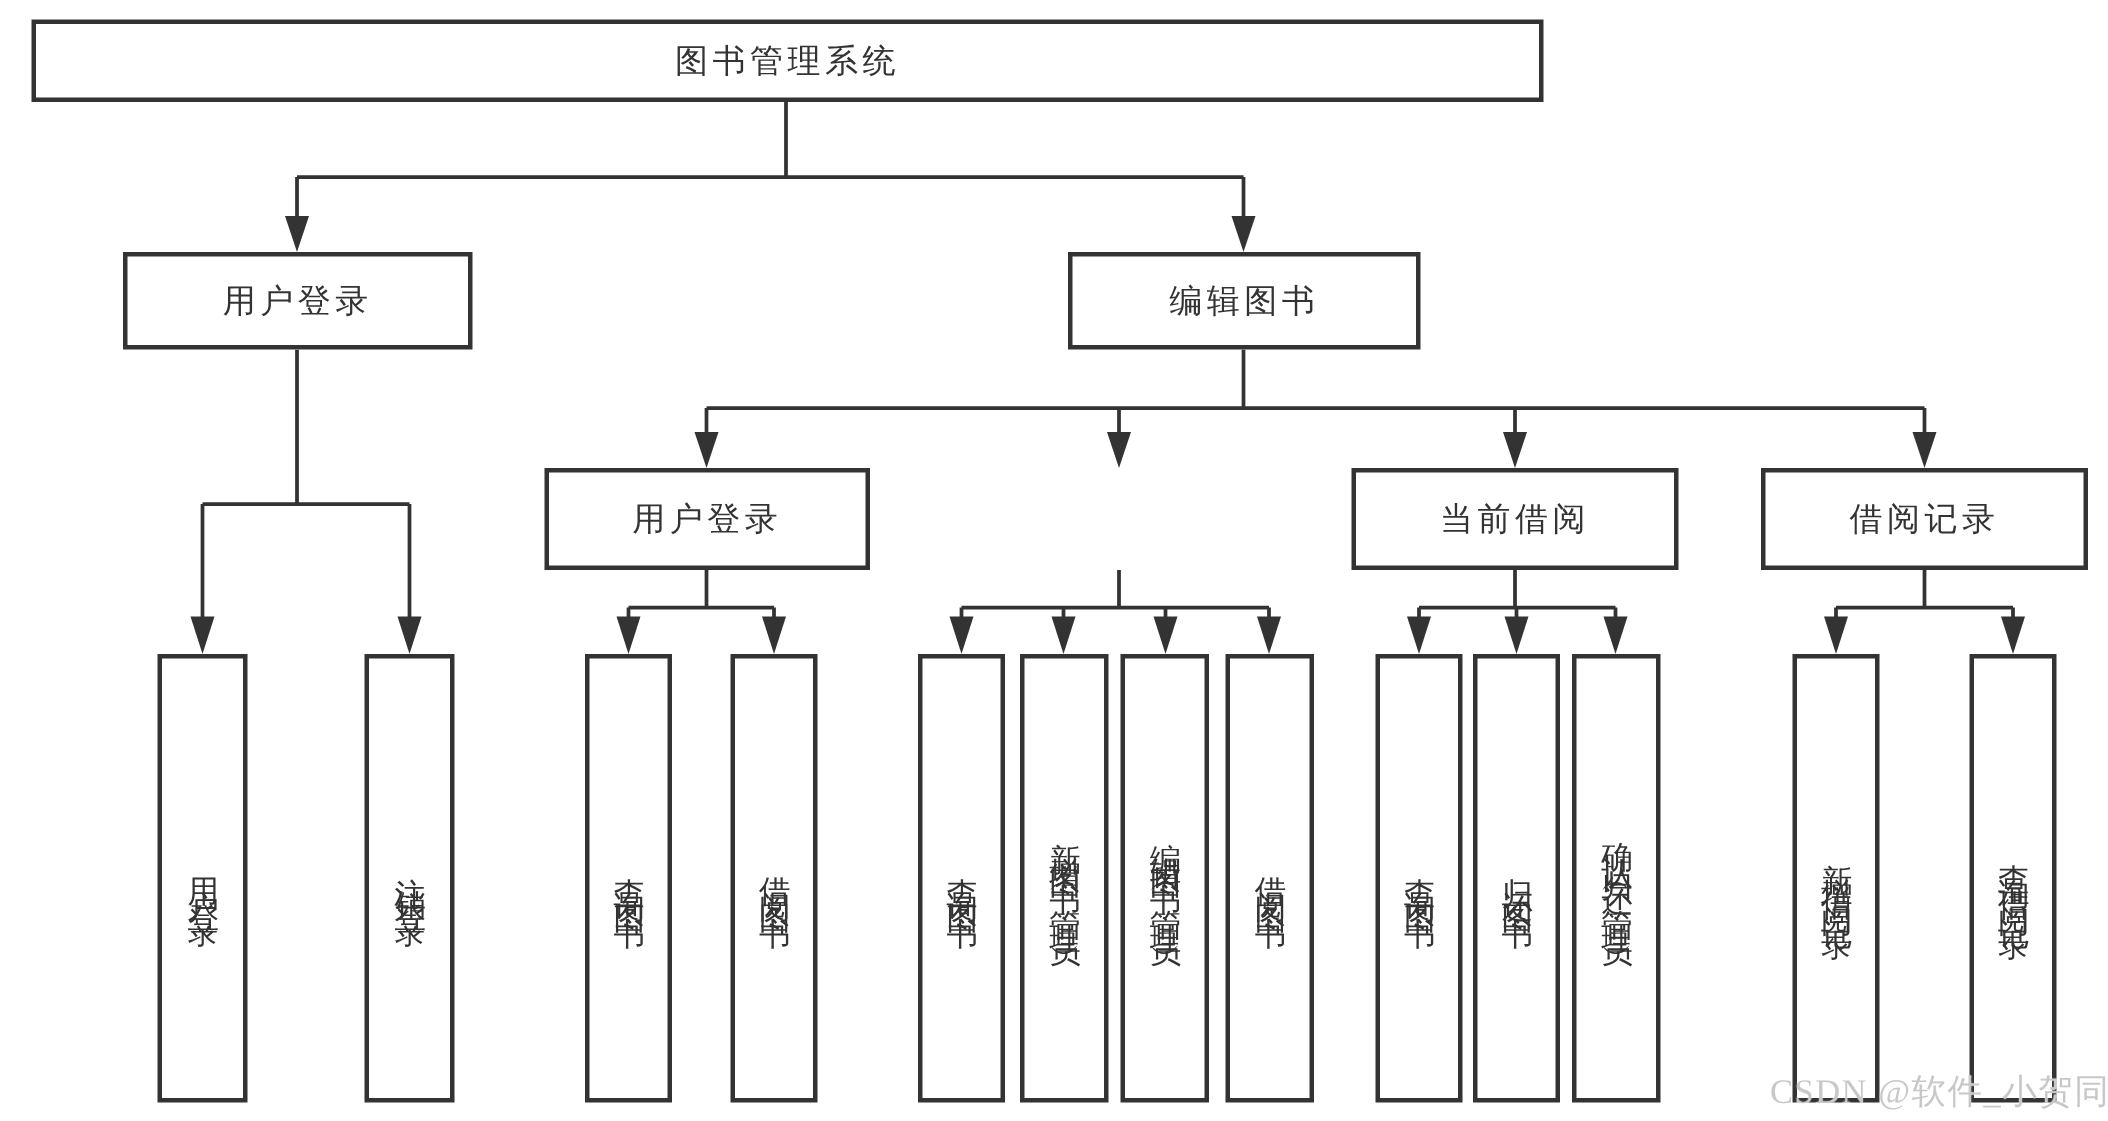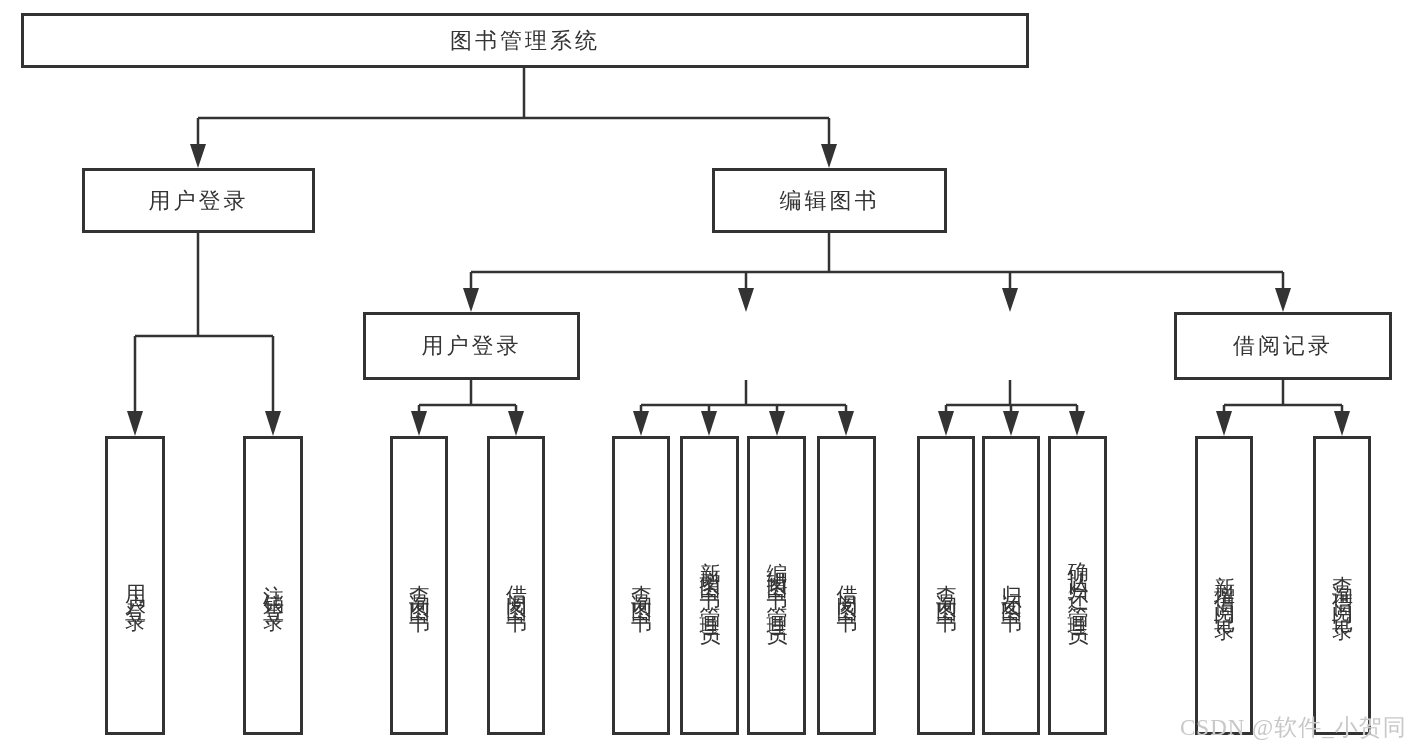--- a/index.html
+++ b/index.html
@@ -117,20 +117,23 @@
   <div class="node" style="left:82px;top:168px;width:233px;height:65px">
     <span>用户登录</span>
   </div>
   <div class="node" style="left:712px;top:168px;width:235px;height:65px">
     <span>编辑图书</span>
   </div>
 
   <div class="node" style="left:363px;top:312px;width:217px;height:68px">
     <span>用户登录</span>
   </div>
+  <div class="node" style="left:901px;top:312px;width:218px;height:68px">
+    <span>当前借阅</span>
+  </div>
   <div class="node" style="left:1174px;top:312px;width:218px;height:68px">
     <span>借阅记录</span>
   </div>
 
   <div class="node leaf" style="left:105px;top:436px;width:60px;height:299px">
     <span class="vtext">用户登录</span>
   </div>
   <div class="node leaf" style="left:243px;top:436px;width:60px;height:299px">
     <span class="vtext">注销登录</span>
   </div>

